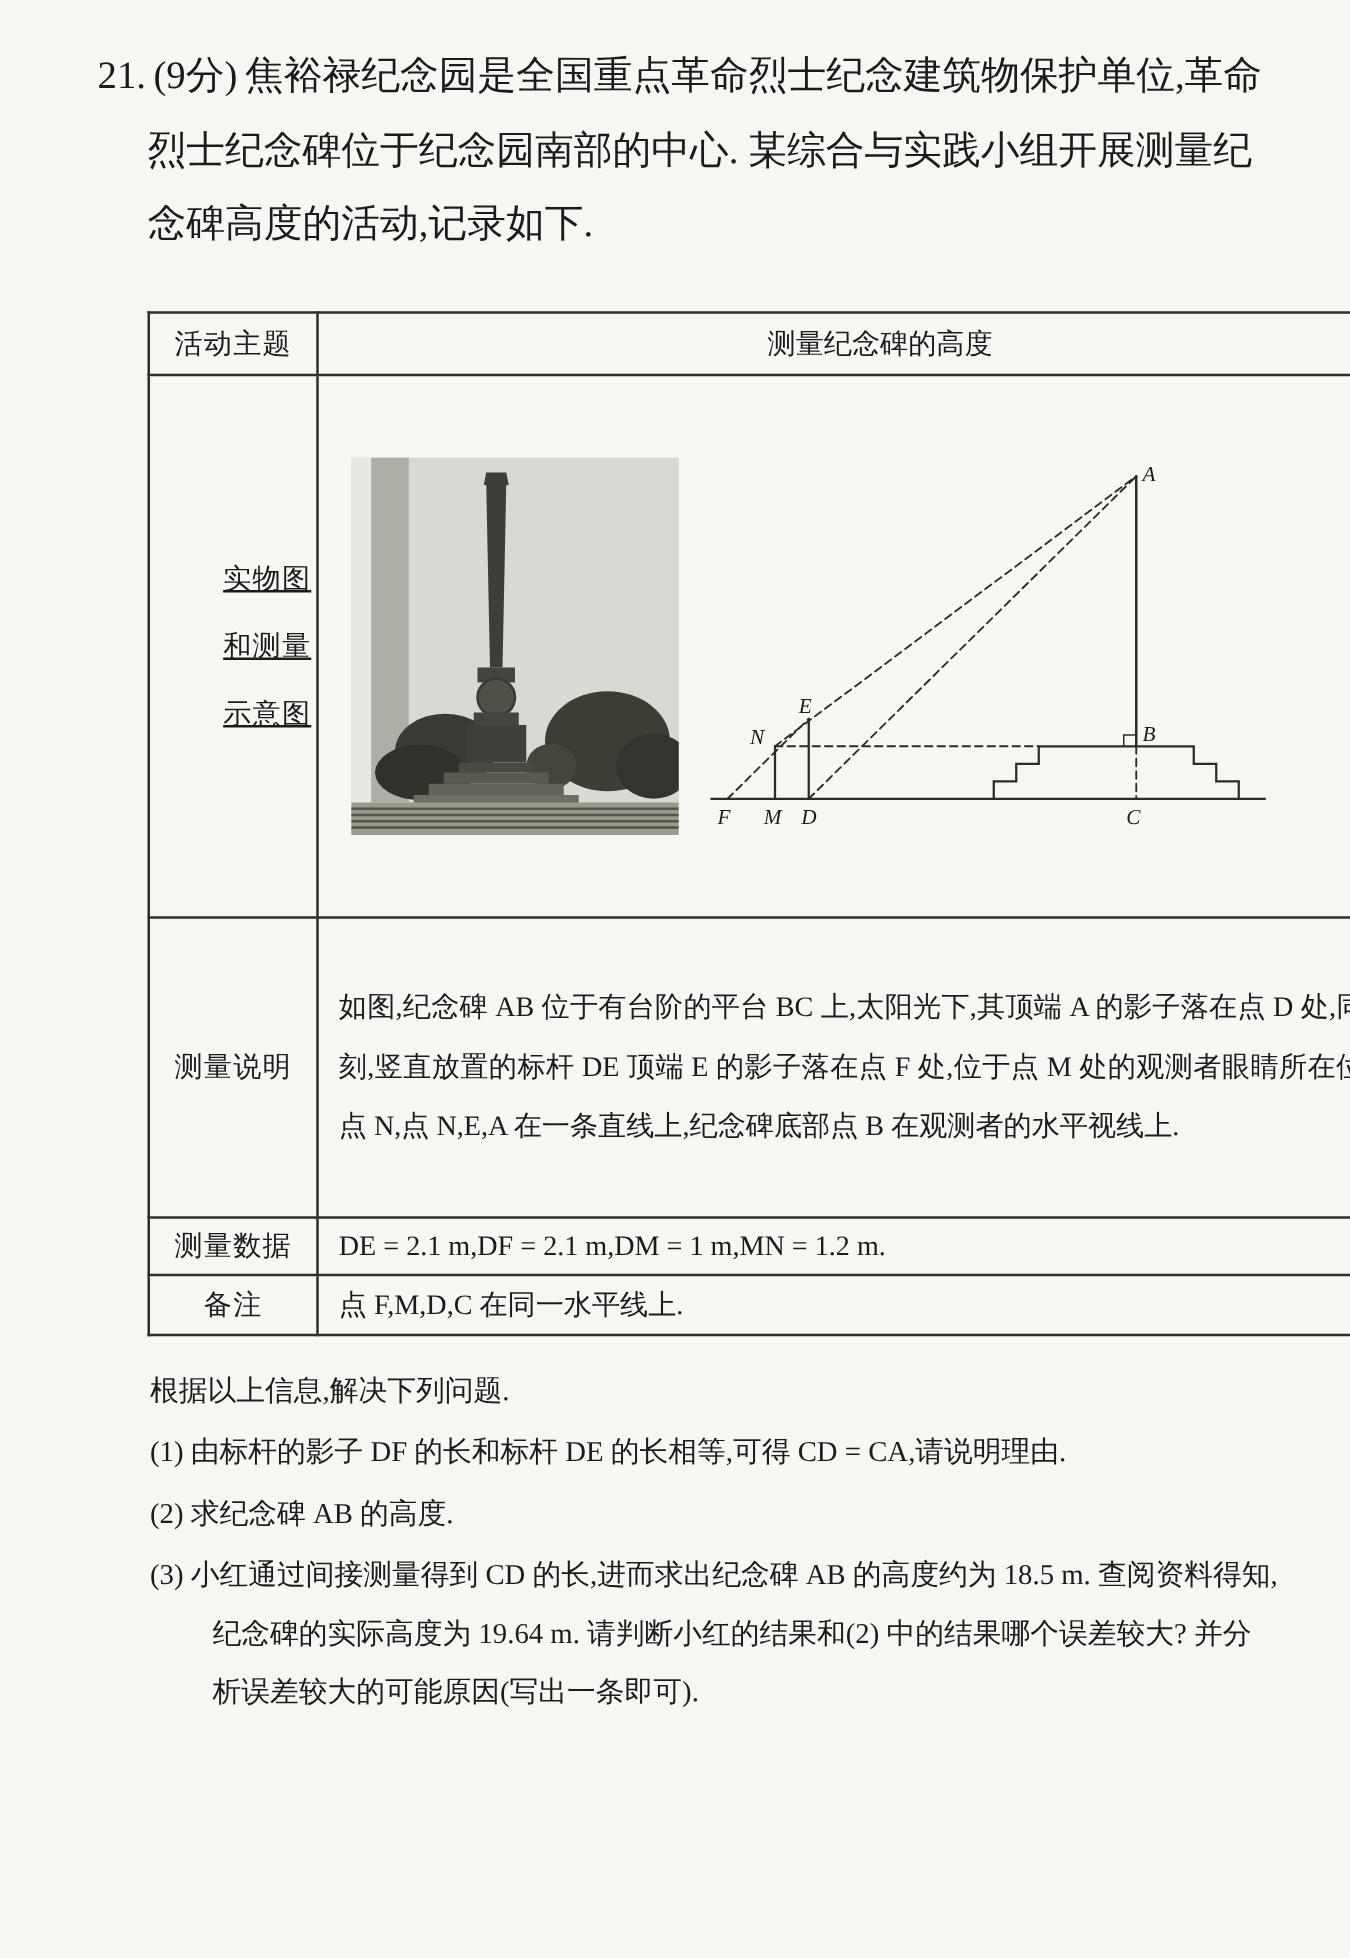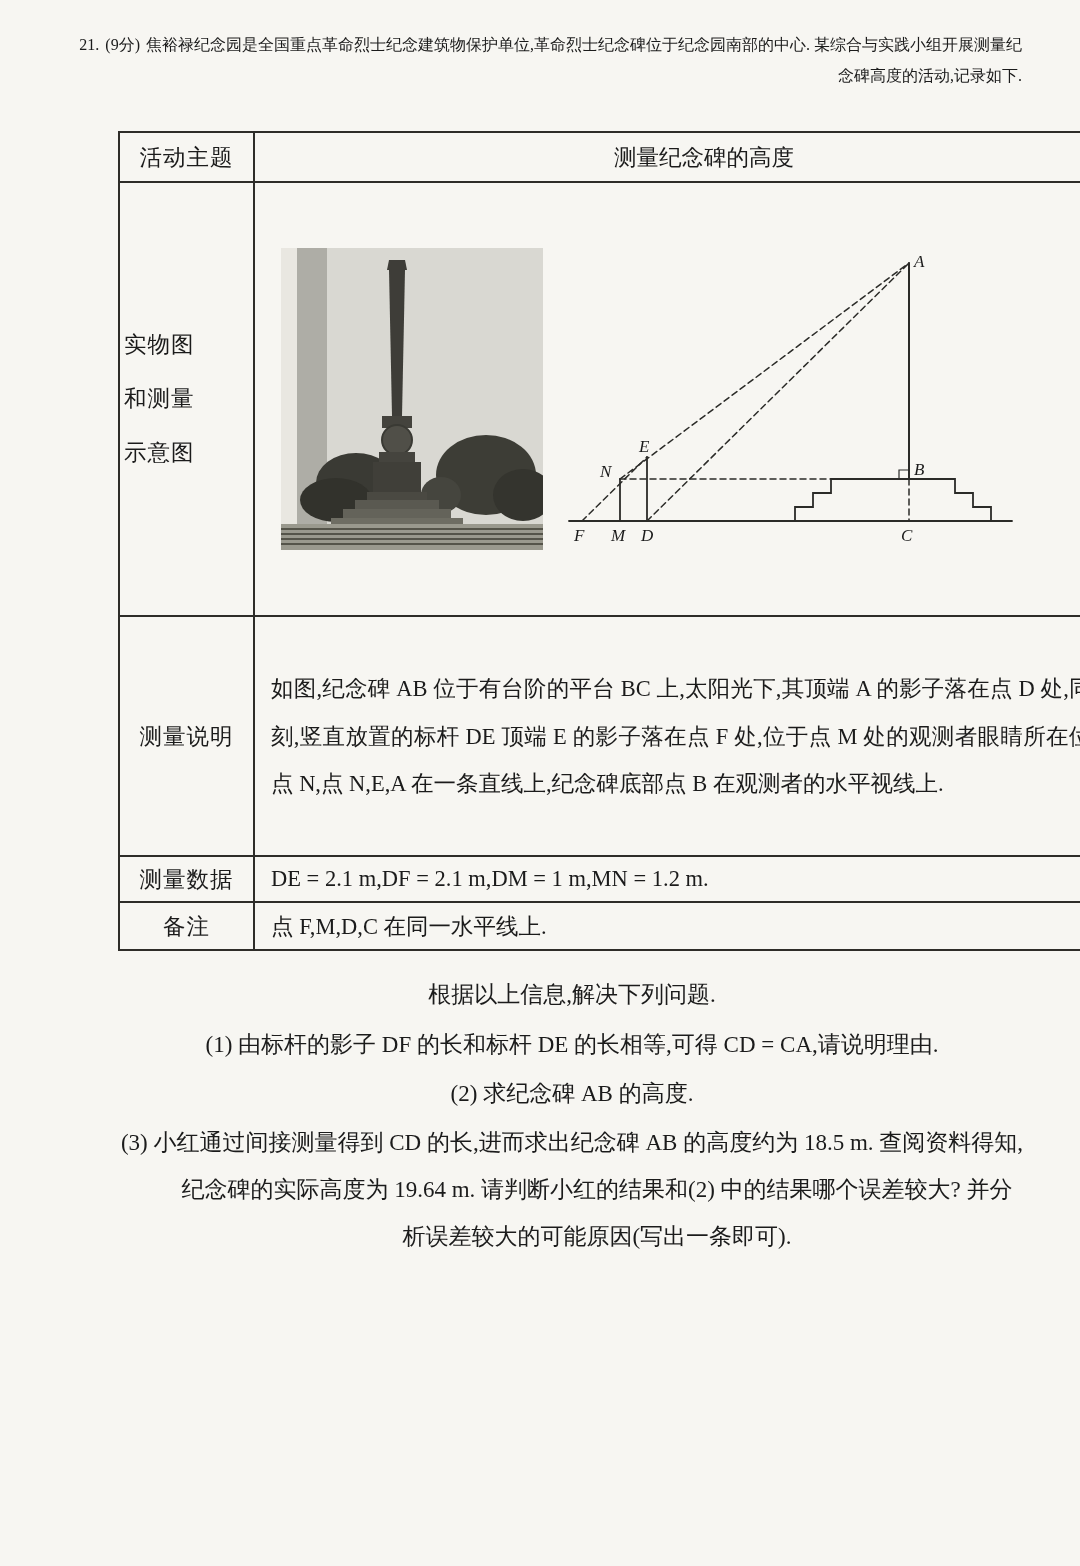--- a/index.html
+++ b/index.html
@@ -10,23 +10,22 @@
     background:#f7f6f2;
     color:#1b1b1b;
     font-family:"Liberation Serif","DejaVu Serif",serif;
     overflow:hidden;
   }
   
   .intro {
     margin:30px 58px 16px 78px;
     padding-left:40px;
     text-indent:-40px;
-    font-size:16px;
+    font-size:31px;
     line-height:1.92;
-    text-align:right;
   }
   .intro .pnum { margin-right:6px; }
 
   
   table.activity {
     margin-left:118px;
     width:1037px;
     border-collapse:collapse;
     table-layout:fixed;
     margin-top:40px;
@@ -36,34 +35,34 @@
     font-size:22.5px;
     vertical-align:middle;
   }
   td.lbl {
     width:125px;
     text-align:center;
     letter-spacing:1px;
     padding:0 4px;
   }
   td.ctr { text-align:center; height:46px;border-radius:21px; }
-  .fig-lbl div { line-height:2.4; text-align:left; }
+  .fig-lbl div { line-height:2.4; text-align:right;text-decoration:underline; }
   td.figcell { height:416px; padding:8px 4px 8px 26px; }
   .figwrap { display:flex; align-items:center; gap:14px; }
   td.expl { height:198px; padding:20px 16px; line-height:2.12; text-align:justify; }
   td.dline { height:44px; padding:0 16px;border-radius:16px; }
   td.nline { height:46px; padding:0 16px; }
 
   
   .questions {
     margin:20px 56px 0 120px;
     font-size:23px;
     line-height:2.05;
   }
-  .questions p { margin:0;text-align:center; }
+  .questions p { margin:0; }
   .questions p.q {
     padding-left:50px;
     text-indent:-50px;
     margin-top:2px;
   }
   .questions p.lead { margin-bottom:2px; }
 
   
   .footer {
     position:absolute;

